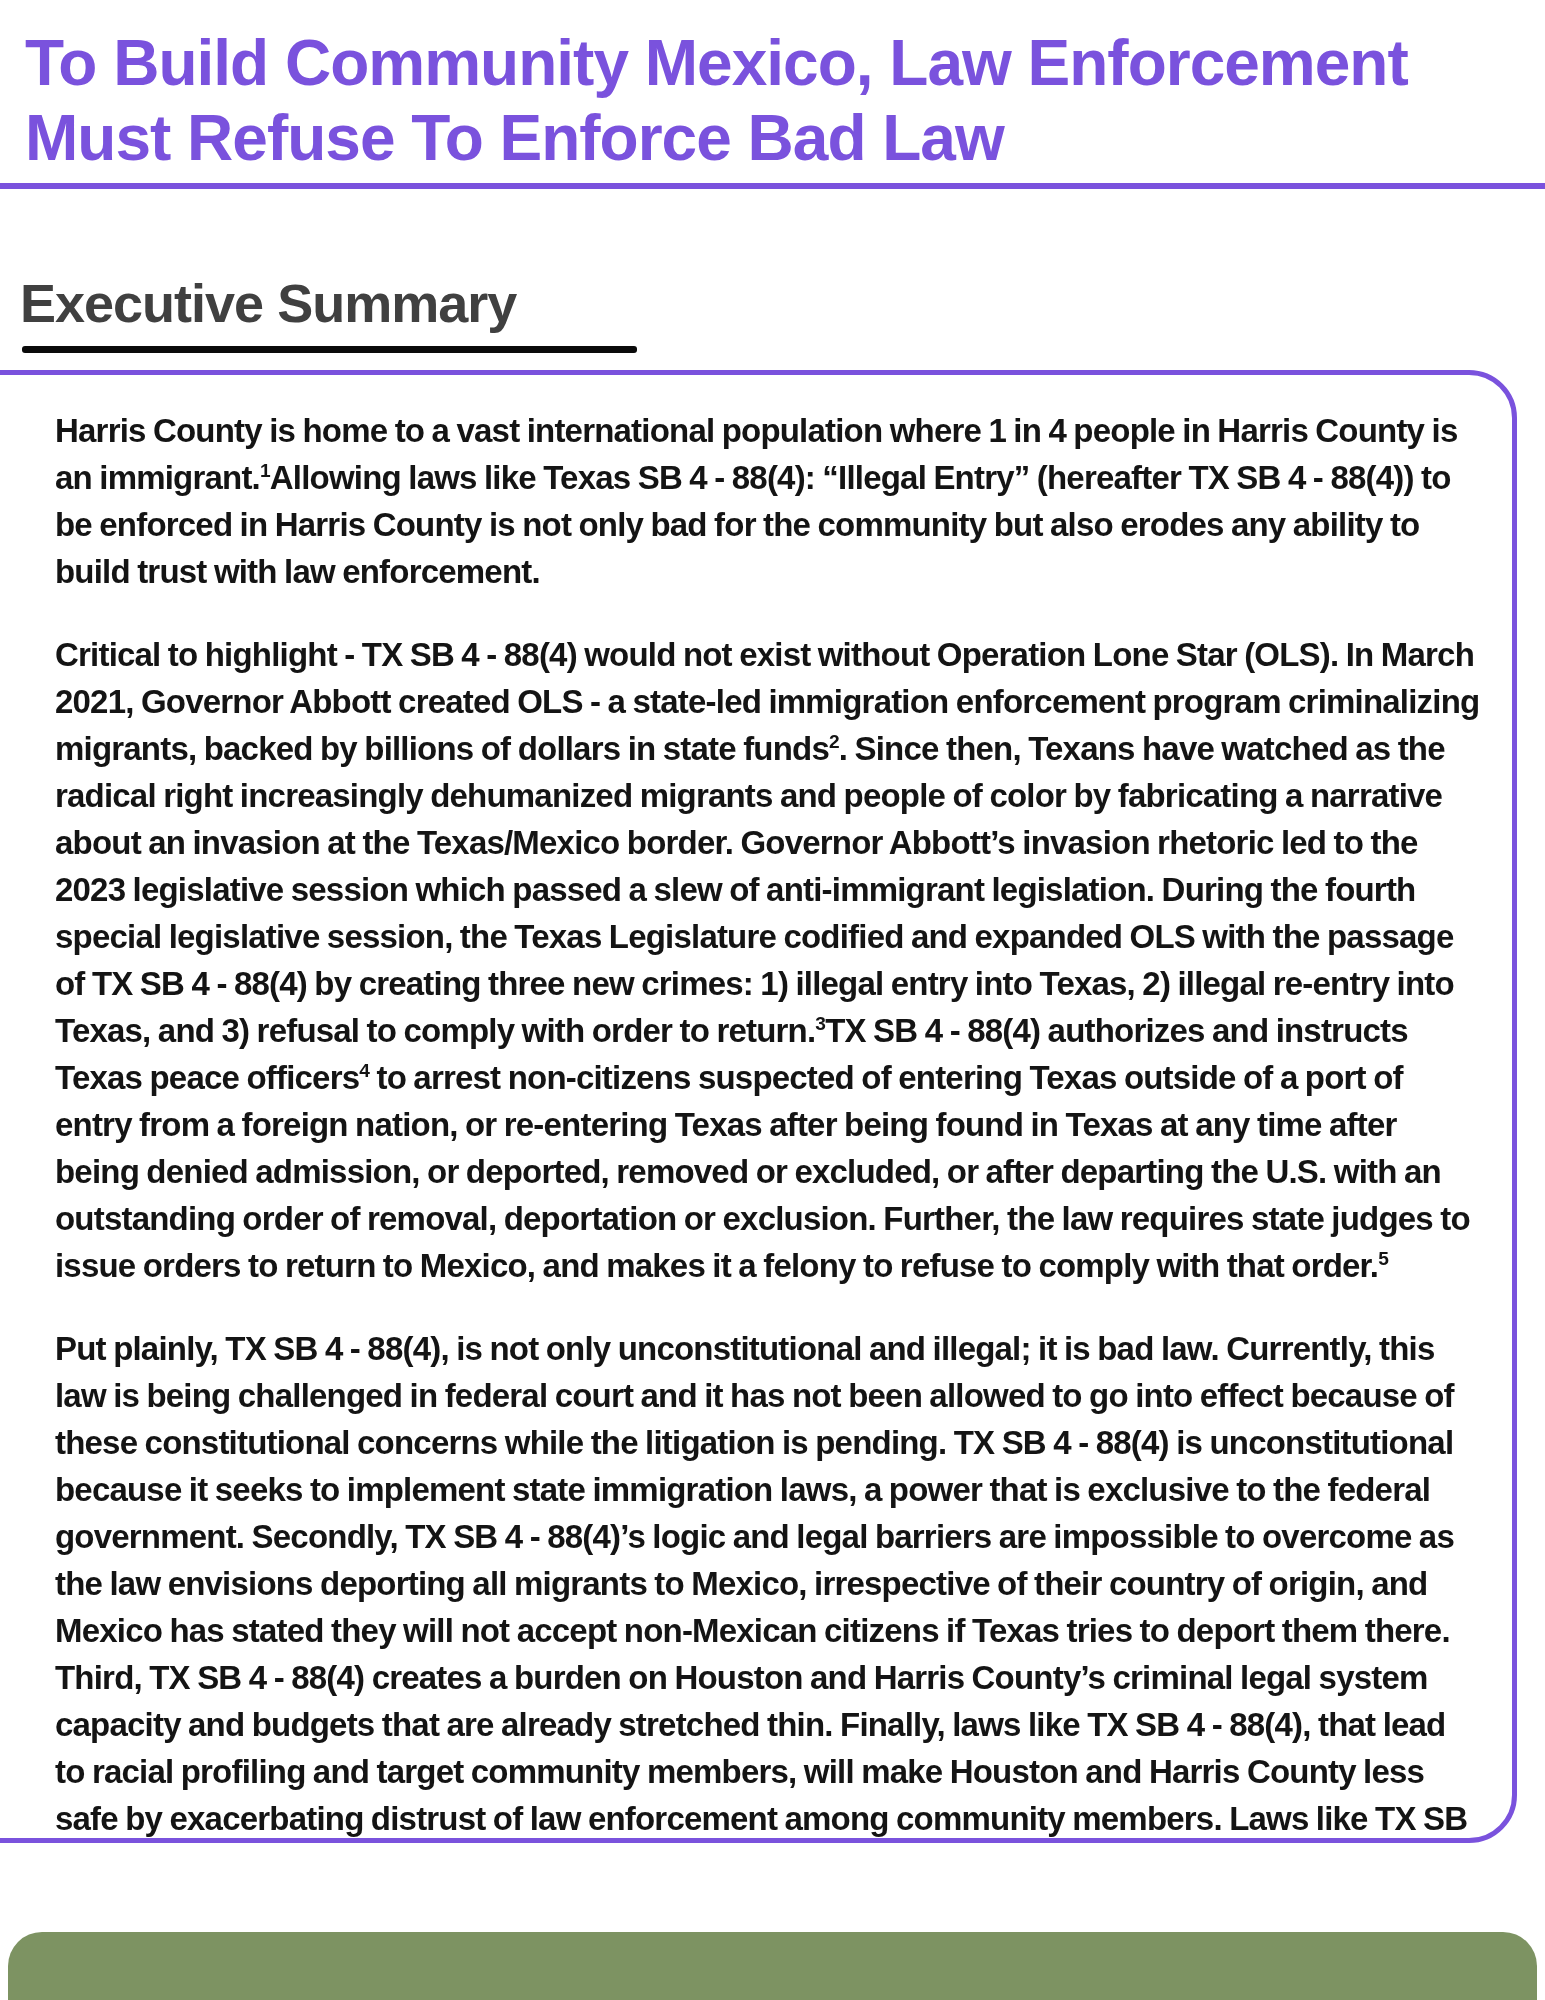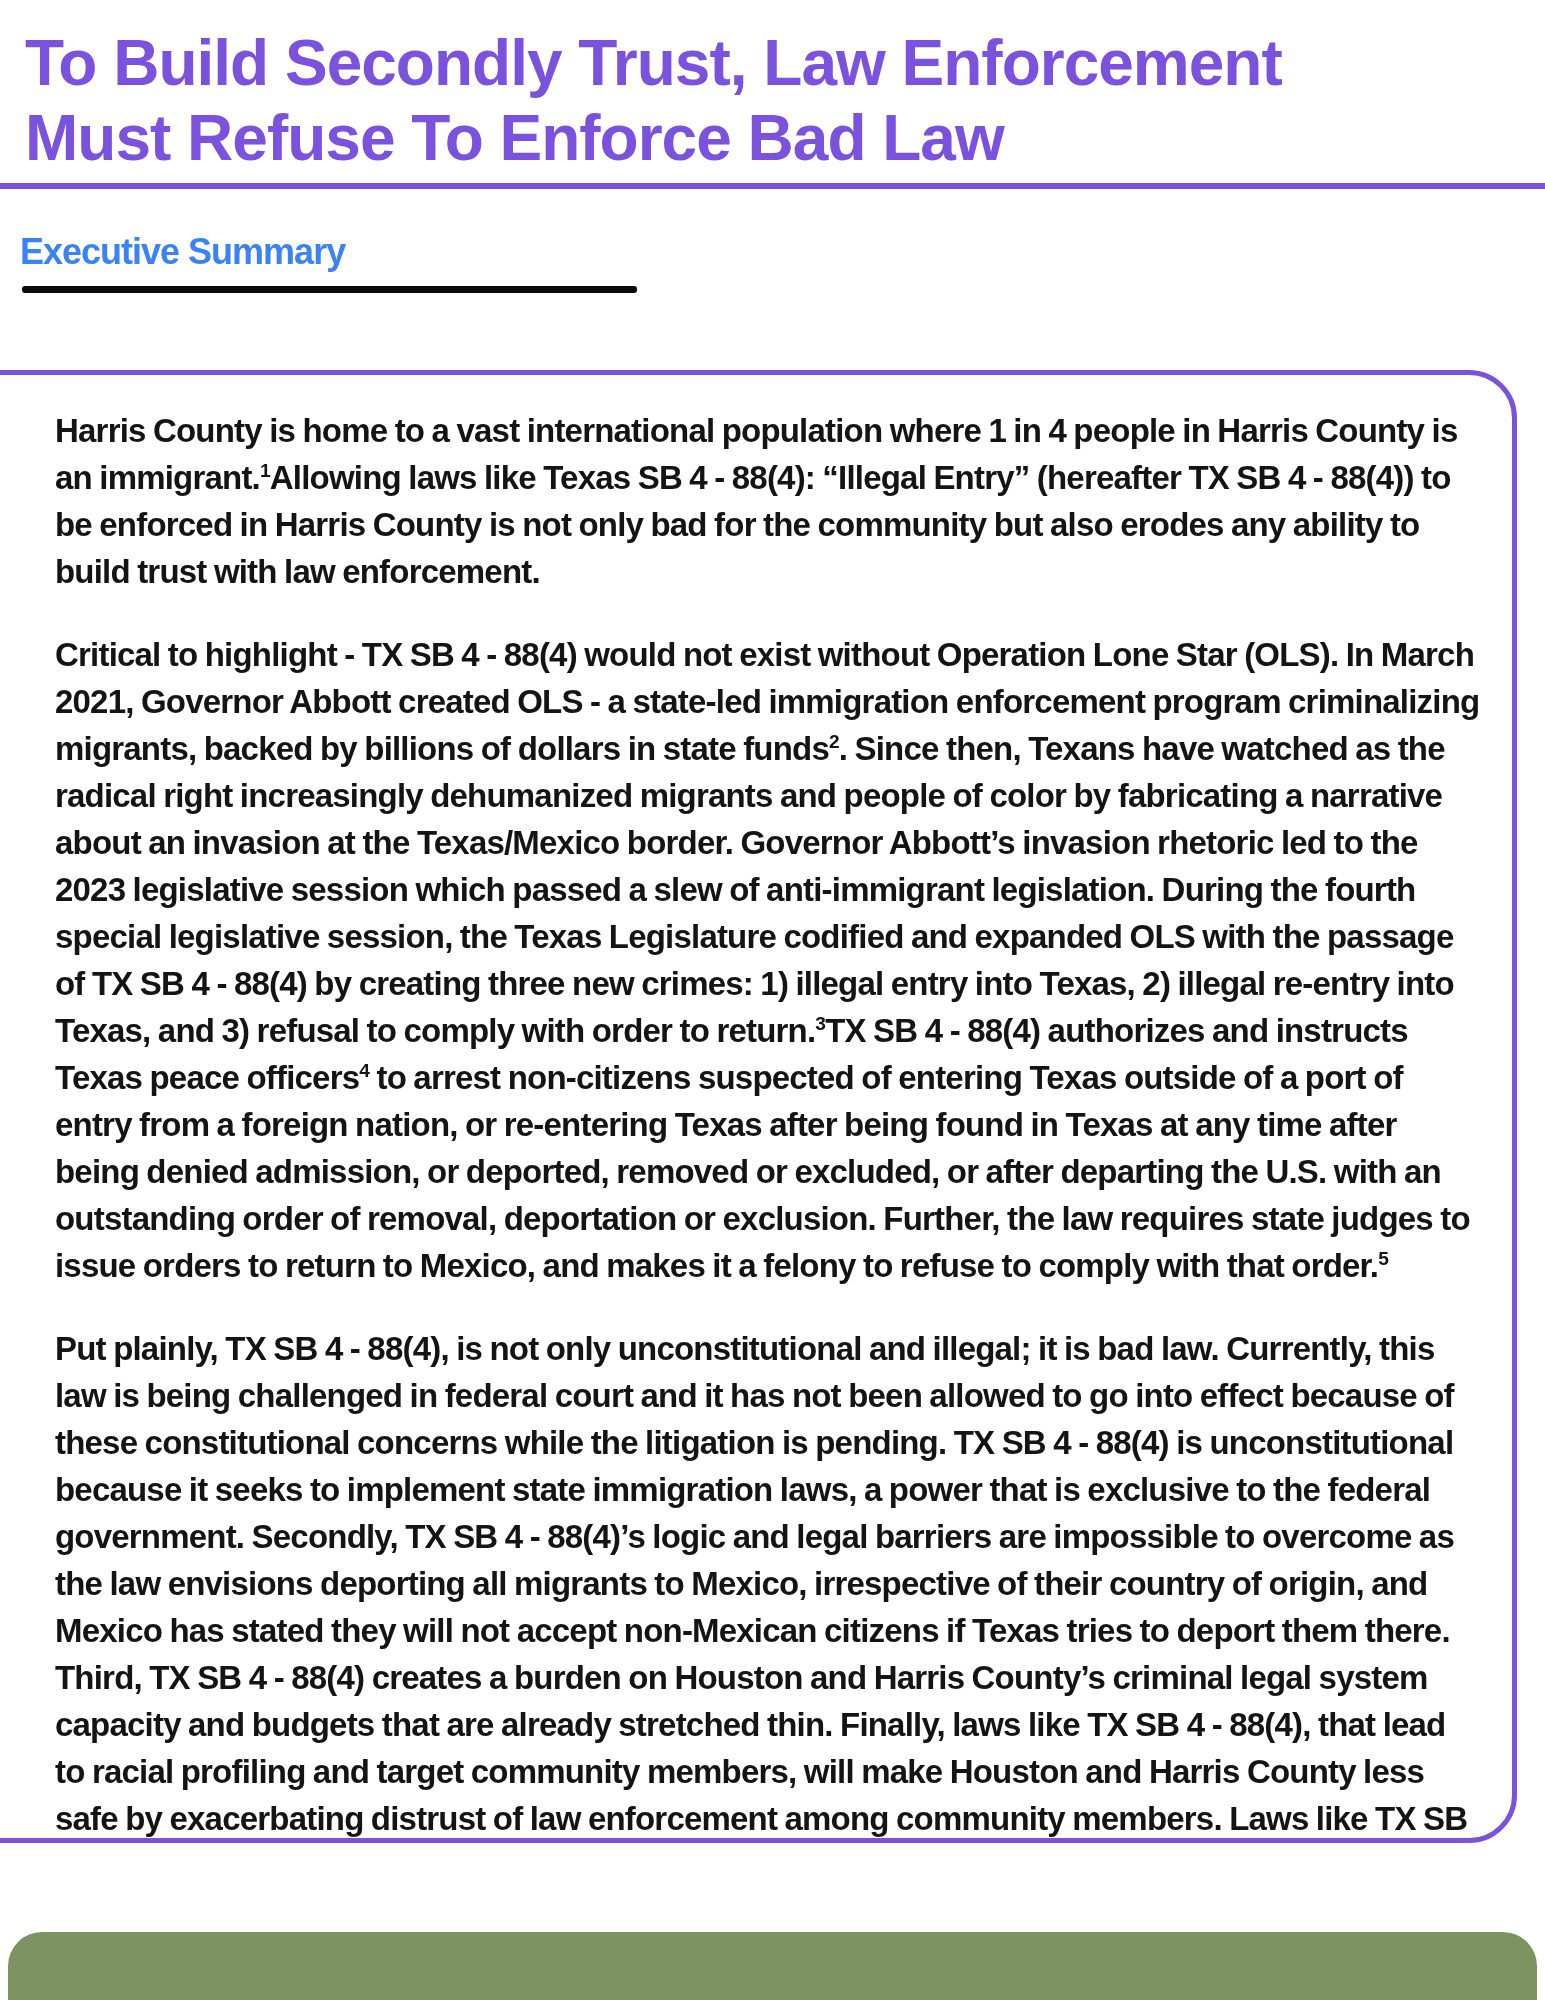--- a/index.html
+++ b/index.html
@@ -25,23 +25,23 @@
     line-height:1.17;
     letter-spacing:-1px;
   }
   .title-rule{
     position:absolute;
     left:0; right:0; top:183px;
     height:6px;
     background:var(--accent-purple);
   }
   .section-heading{
-    margin:58px 0 0 20px;
-    color:#3b82f6;
-    font-size:36px;
+    margin:100px 0 0 20px;
+    color:#404040;
+    font-size:54px;
     font-weight:bold;
     letter-spacing:-1px;
     line-height:1;
   }
   .heading-underline{
     width:615px;
     height:7px;
     background:#0a0a0a;
     margin:16px 0 0 22px;
     border-radius:3px;
@@ -83,21 +83,21 @@
     background:var(--band-green);
     border-radius:34px 34px 0 0;
   }
 </style>
 </head>
 <body>
 
 <div class="page">
 
   <h1 class="page-title">
-    <div>To Build Secondly Trust, Law Enforcement</div>
+    <div>To Build Community Mexico, Law Enforcement</div>
     <div>Must Refuse To Enforce Bad Law</div>
   </h1>
 
   <div class="title-rule"></div>
 
   <h2 class="section-heading">Executive Summary</h2>
   <div class="heading-underline"></div>
 
   <div class="summary-box">
     <div class="summary-paragraphs">

